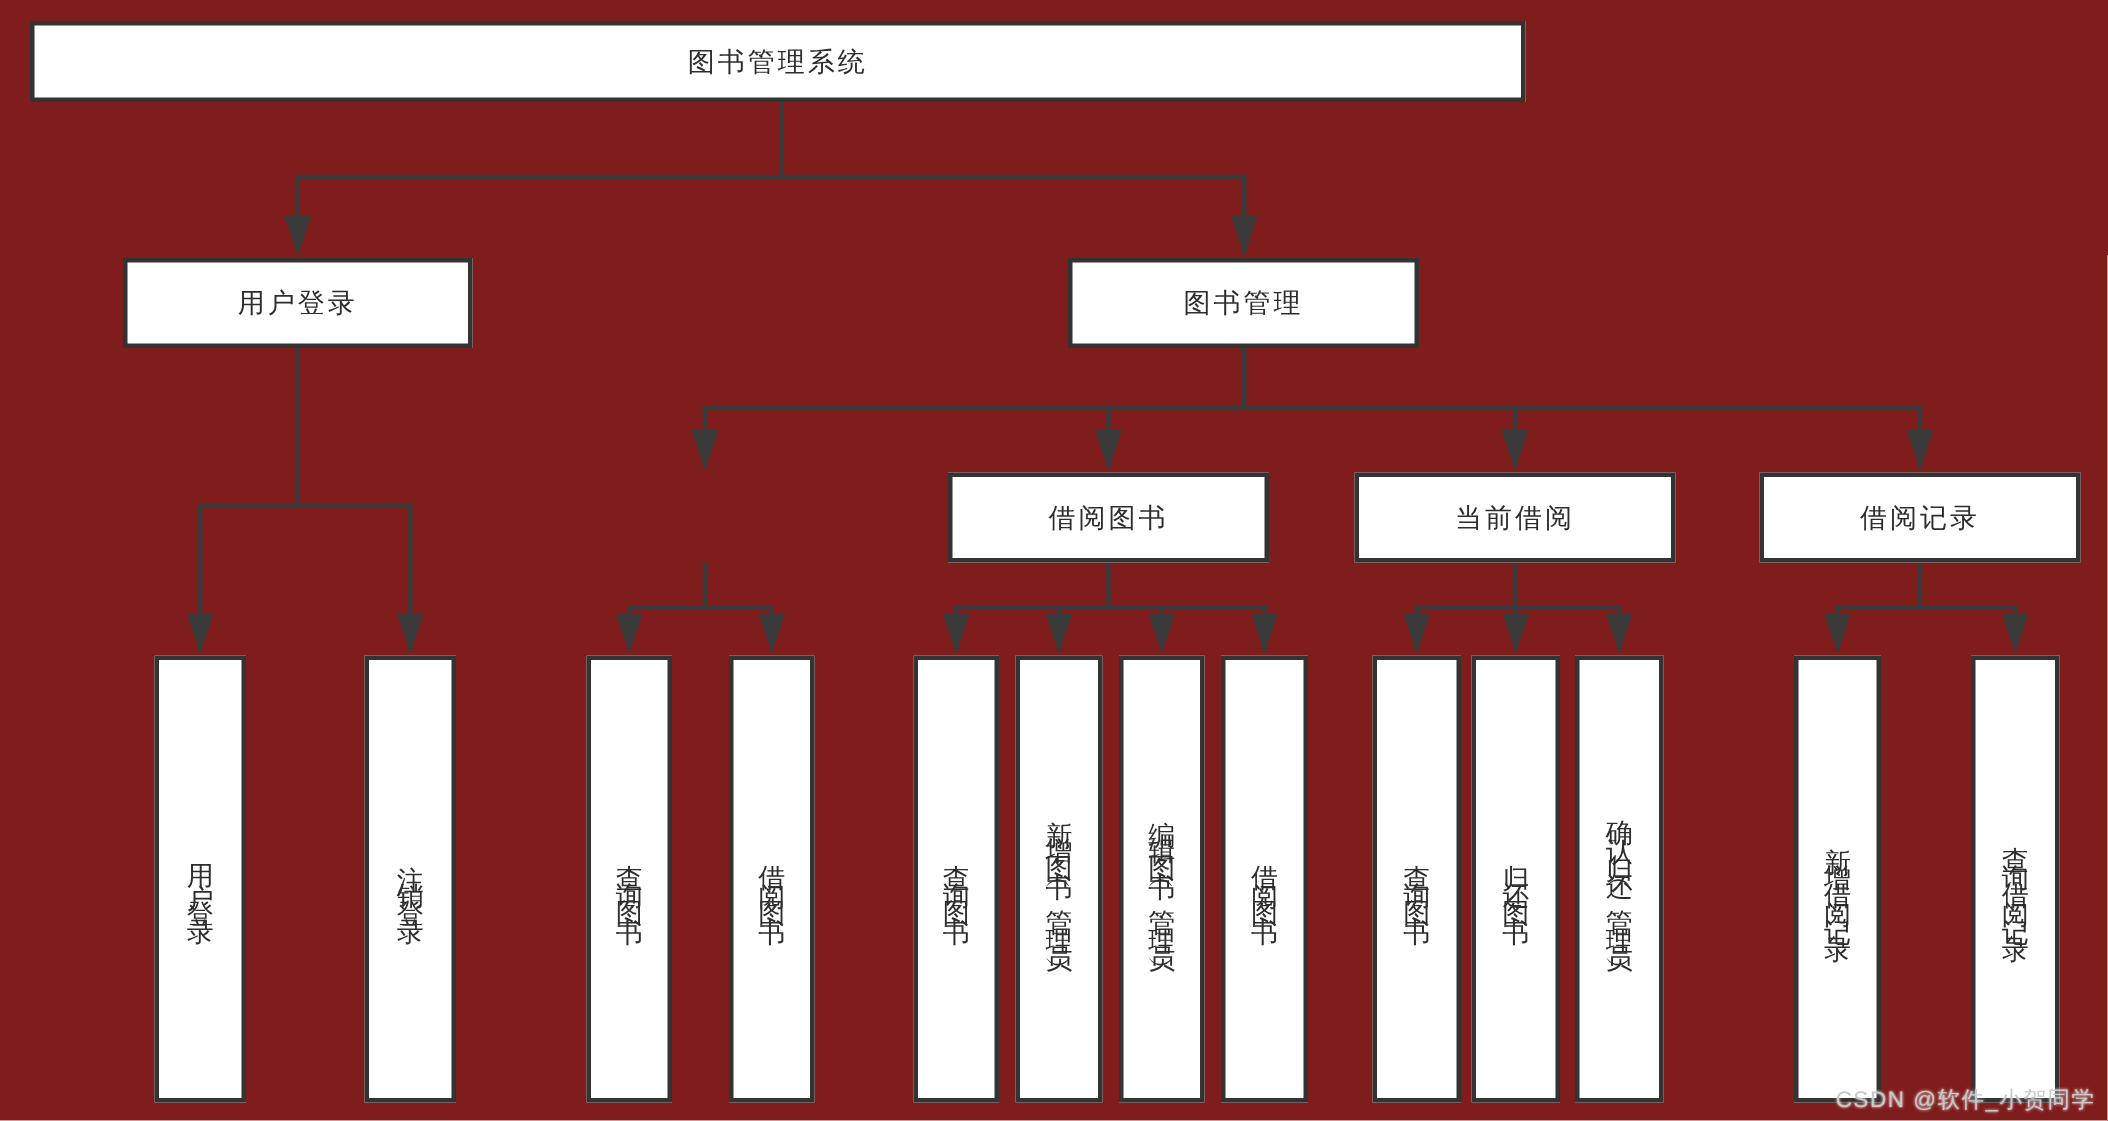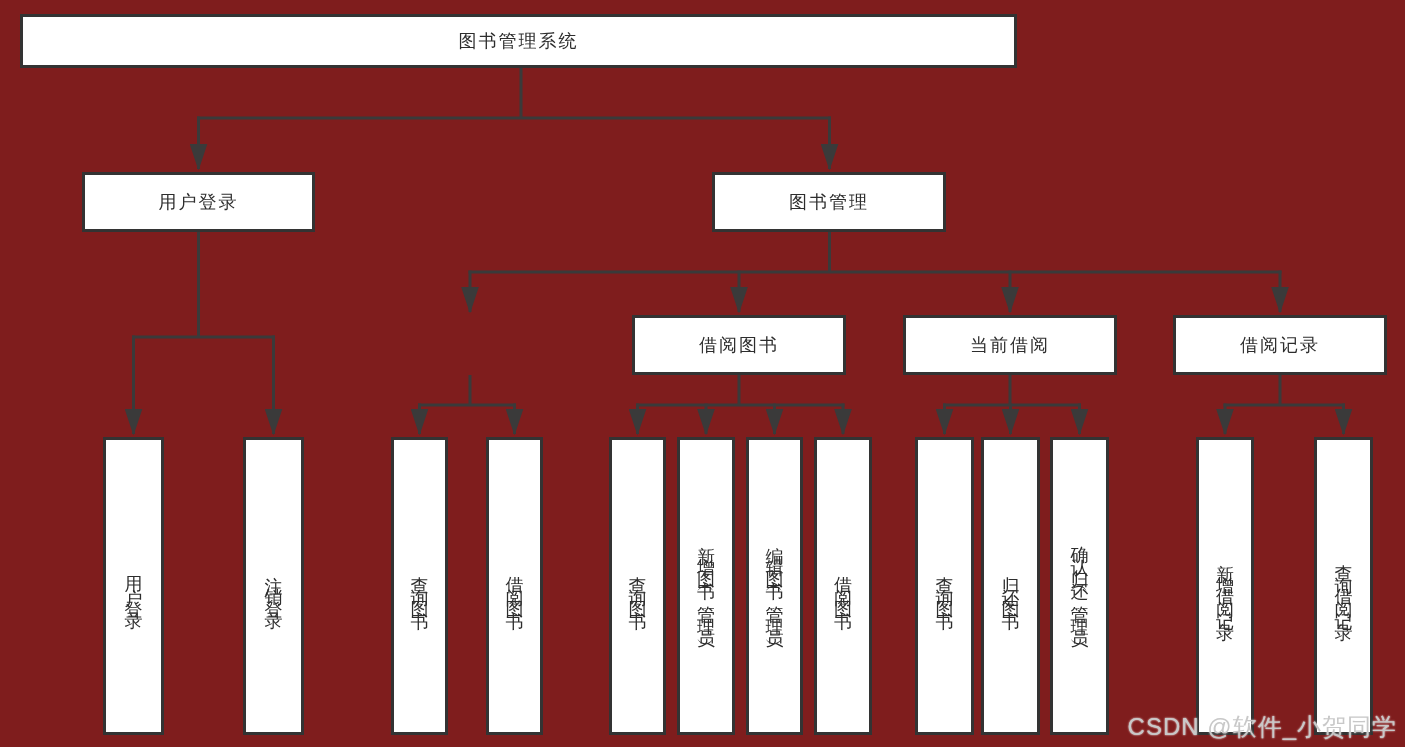--- a/index.html
+++ b/index.html
@@ -67,21 +67,21 @@
   .l8  { left: 814px;  width: 58px; }
   .l9  { left: 915px;  width: 59px; }
   .l10 { left: 981px;  width: 59px; }
   .l11 { left: 1050px; width: 59px; }
   .l12 { left: 1196px; width: 58px; }
   .l13 { left: 1314px; width: 59px; }
   .watermark {
     position: absolute;
     right: 8px;
     bottom: 4px;
-    font-size: 24px;
+    font-size: 15px;
     color: #c8c8c8;
     letter-spacing: 1px;
     text-shadow: 0 0 2px #ffffff;
   }
 </style>
 </head>
 <body>
 
 <div class="canvas">
 

